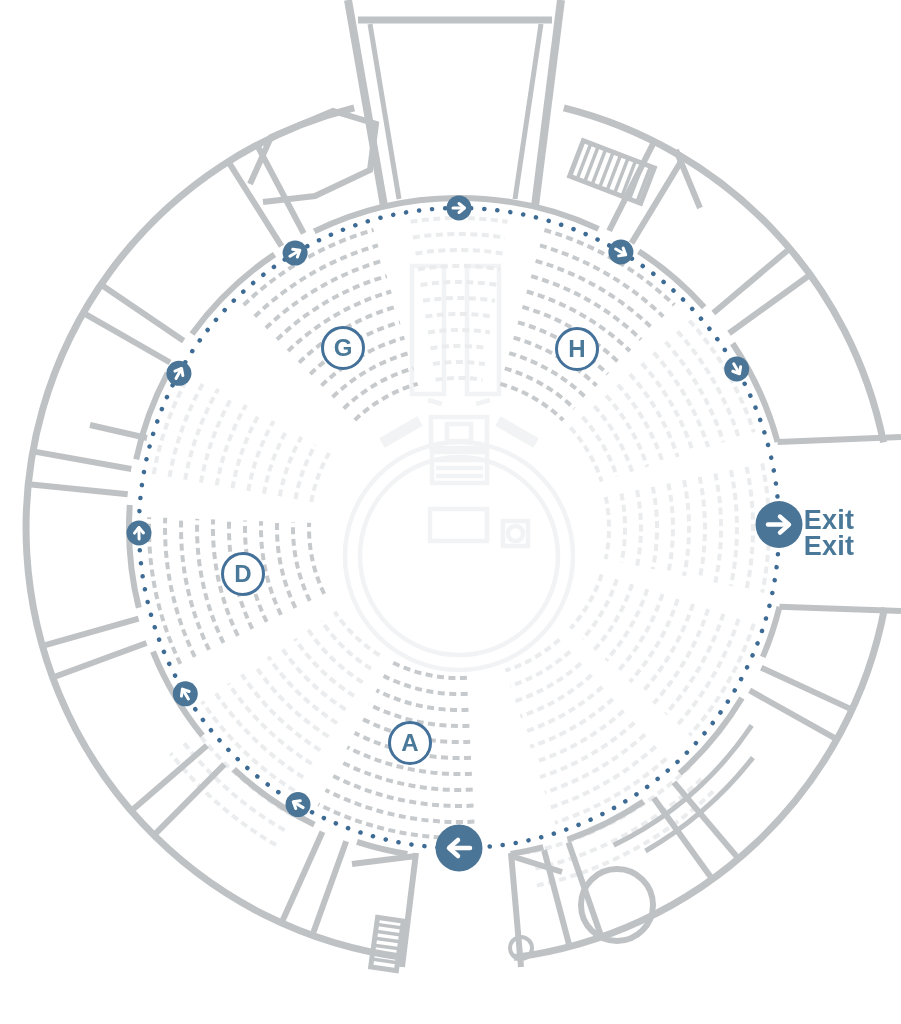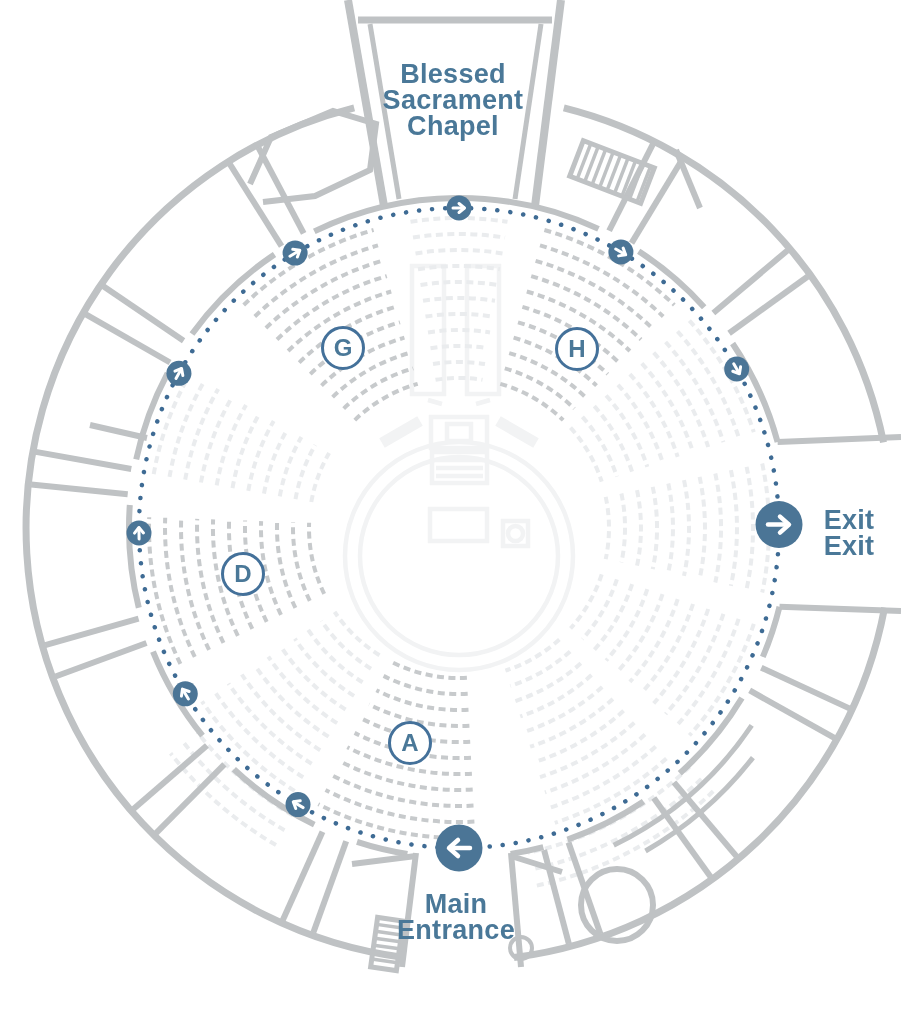--- a/index.html
+++ b/index.html
@@ -333,35 +333,26 @@
         <g transform="translate(779.0 524.6)">
           <circle r="23.5" fill="#4b7596"></circle>
           <g transform="rotate(0)">
             <line x1="-11" y1="0" x2="9" y2="0" stroke="#ffffff" stroke-width="4.5" fill="none" stroke-linecap="round"></line>
             <polyline points="1,-8 10,0 1,8" stroke="#ffffff" stroke-width="4.5" fill="none" stroke-linecap="round" stroke-linejoin="round"></polyline>
           </g>
         </g>
       </g>
     </svg>
 
-  <div class="label" style="left: 453px; top: 100px;">
-    <div>Blessed</div>
-    <div>Sacrament</div>
-    <div>Chapel</div>
-  </div>
-
-  <div class="label" style="left: 849px; top: 533px;">
+
+  <div class="label" style="left: 829px; top: 533px;">
     <div>Exit</div>
     <div>Exit</div>
   </div>
 
-  <div class="label" style="left: 456px; top: 917px;">
-    <div>Main</div>
-    <div>Entrance</div>
-  </div>
 
   <div class="badge" style="left: 343px; top: 348px;">
     <span>G</span>
   </div>
   <div class="badge" style="left: 577px; top: 349px;">
     <span>H</span>
   </div>
   <div class="badge" style="left: 243px; top: 574px;">
     <span>D</span>
   </div>

